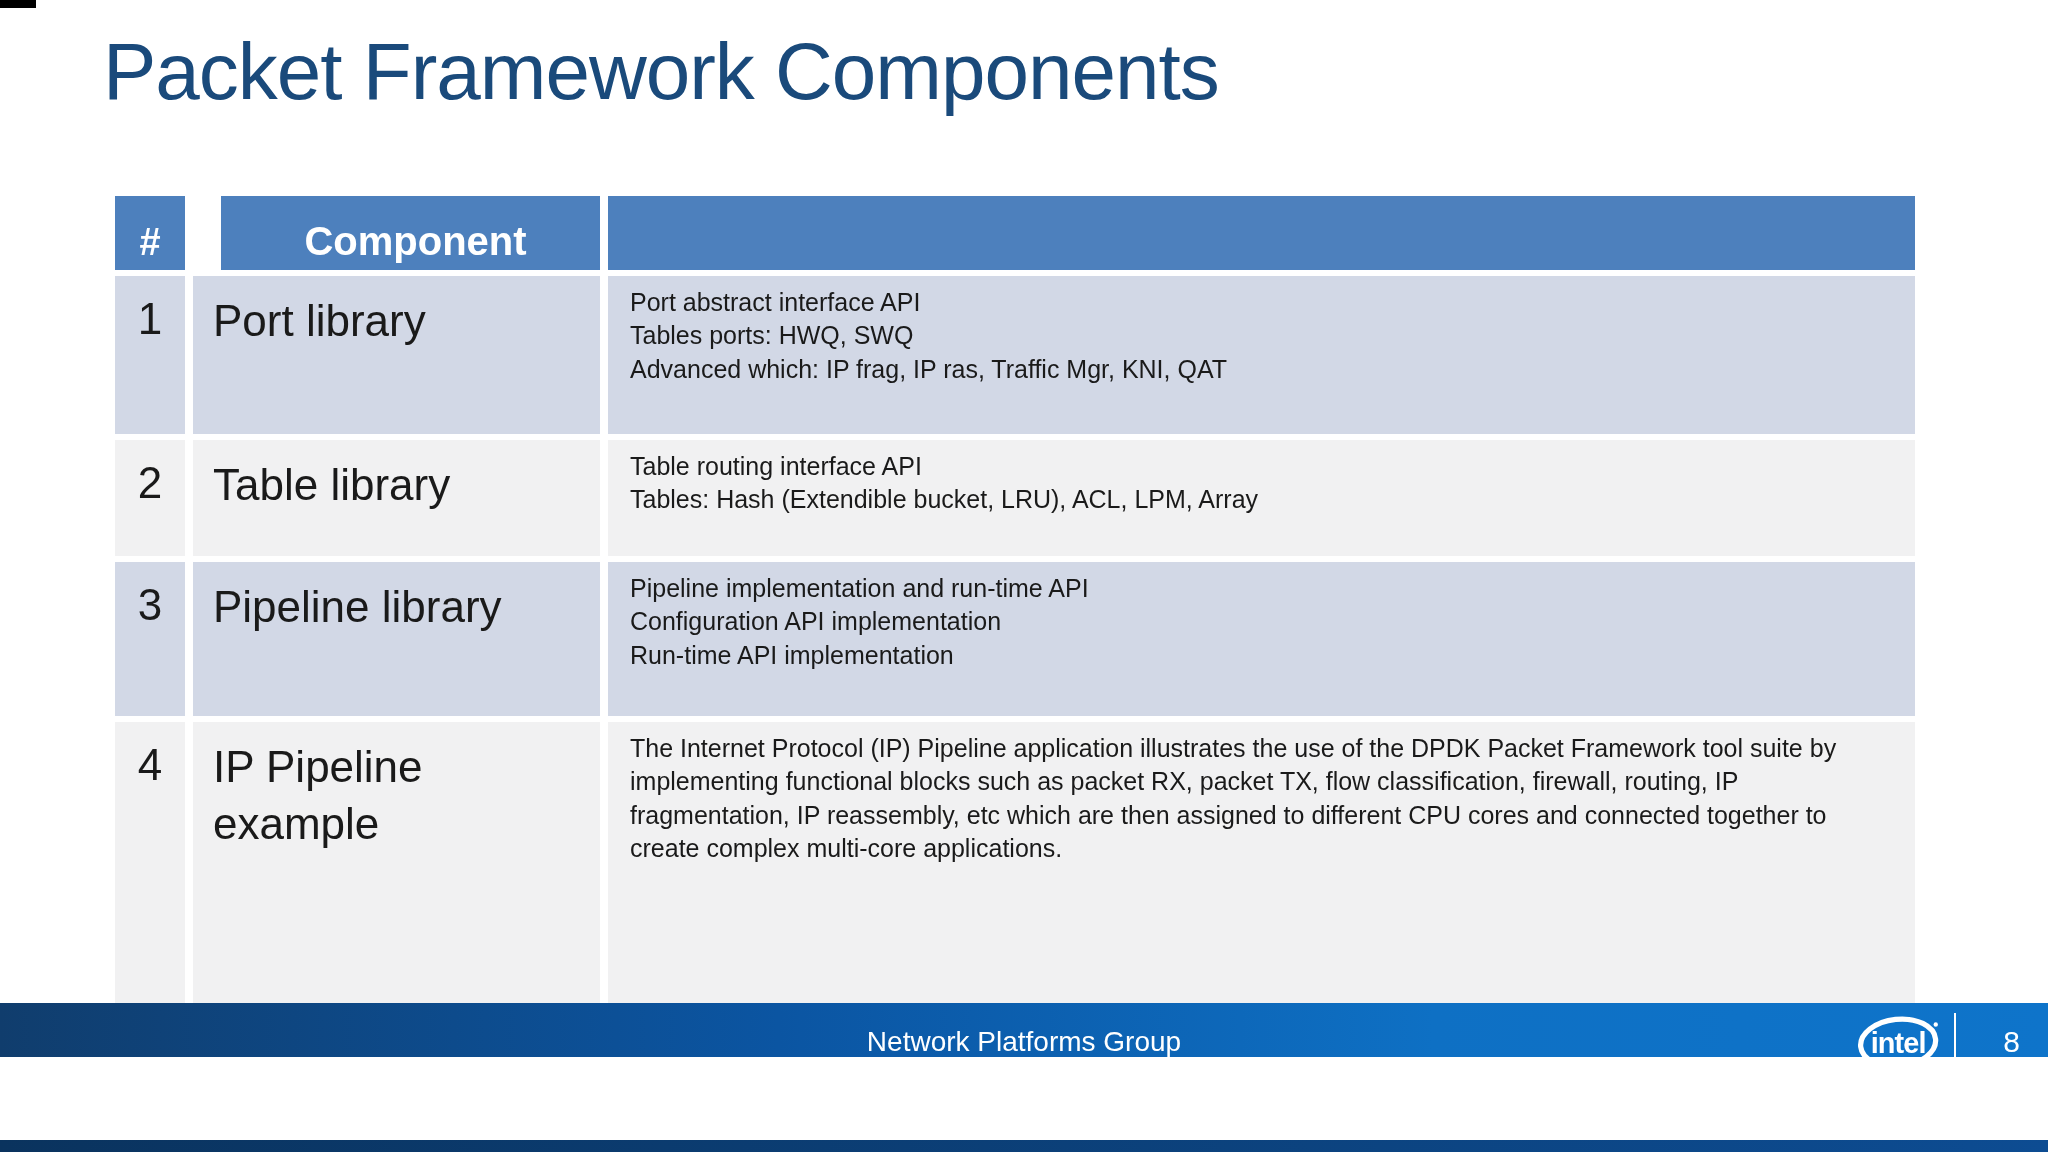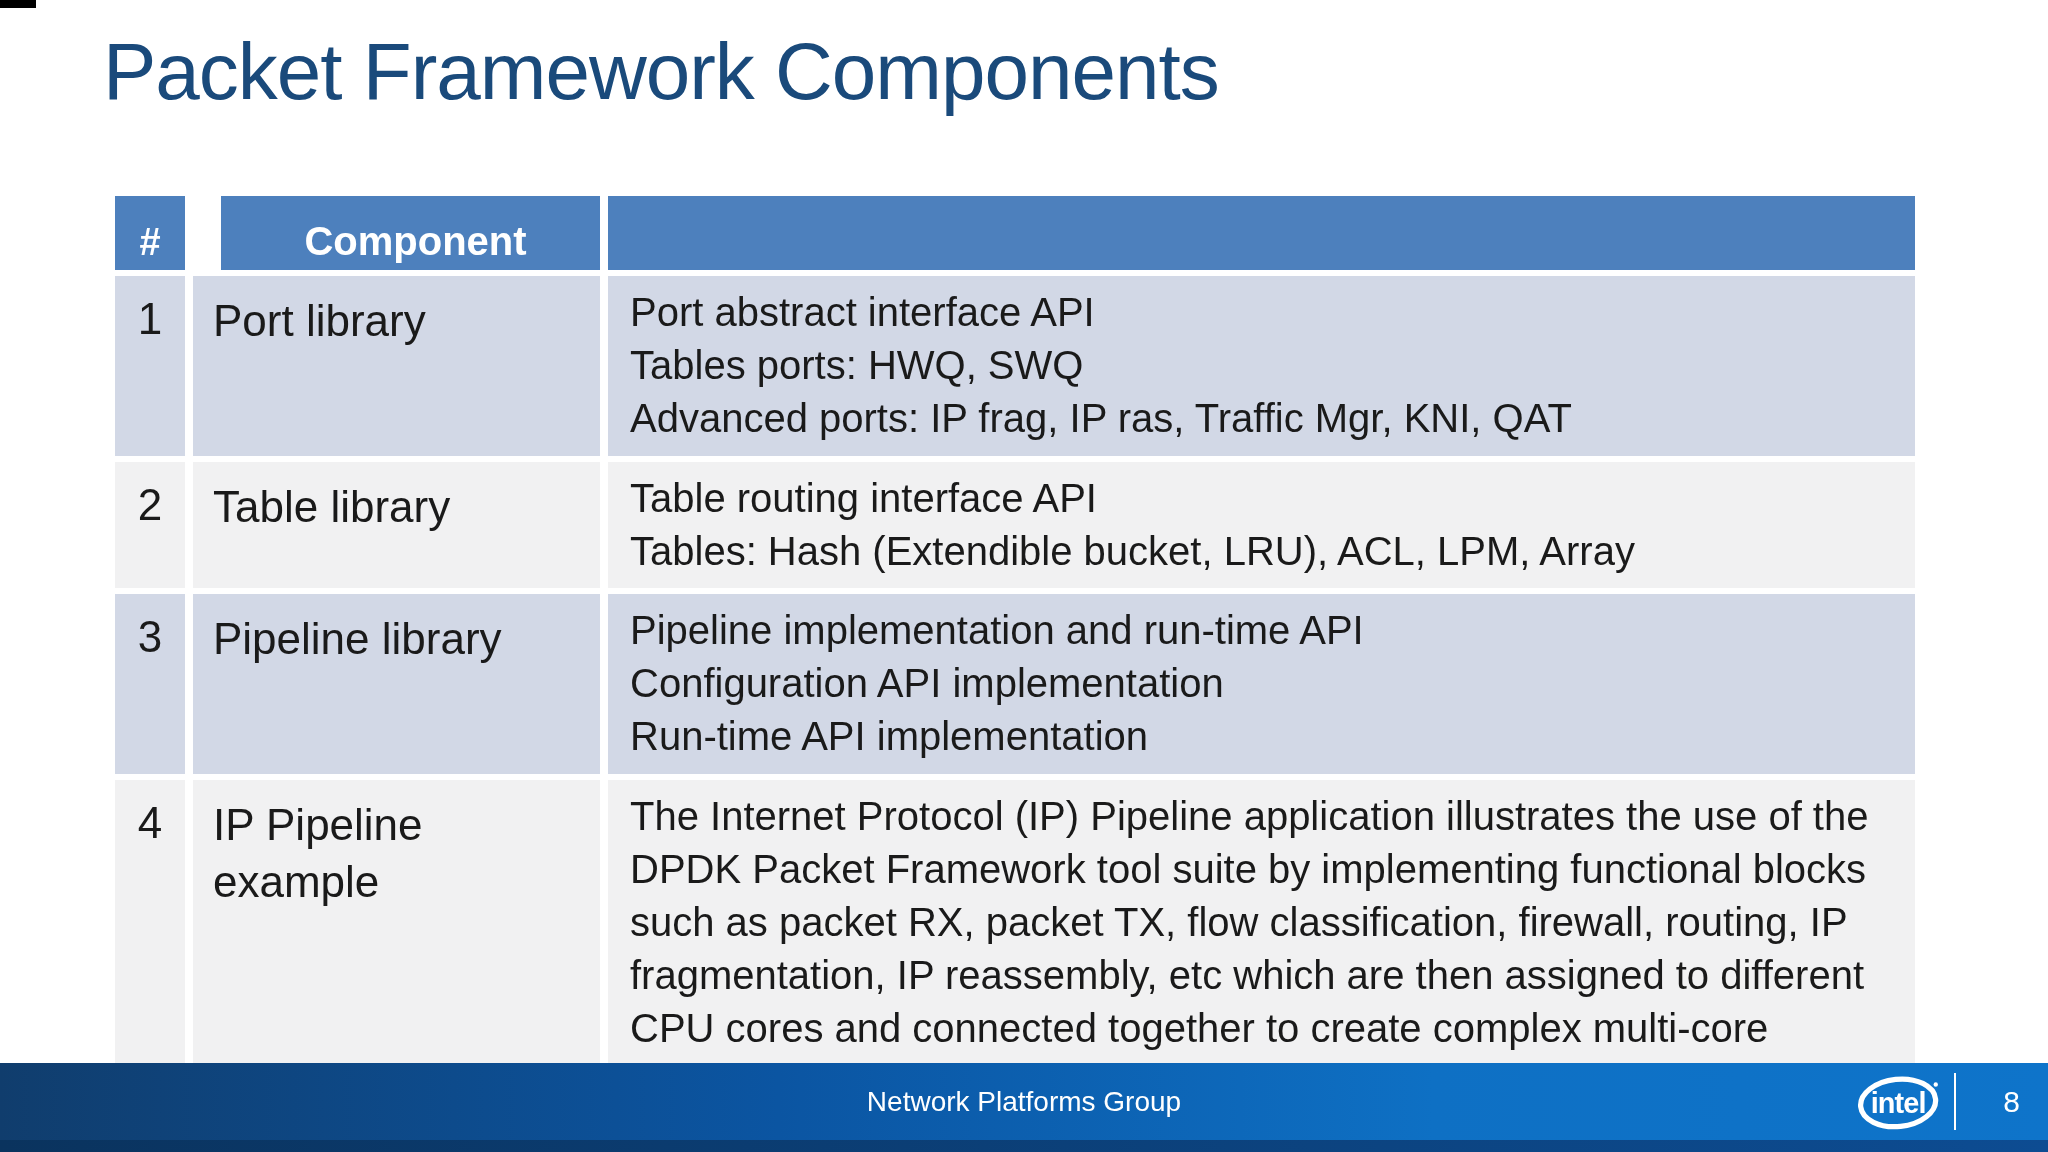--- a/index.html
+++ b/index.html
@@ -70,33 +70,33 @@
     padding-top: 18px;
     box-sizing: border-box;
   }
   .comp-cell {
     font-size: 44px;
     padding: 16px 10px 0 20px;
     box-sizing: border-box;
     line-height: 1.3;
   }
   .desc-cell {
-    font-size: 40px;
+    font-size: 25px;
     line-height: 1.33;
     padding: 10px 28px 10px 22px;
     box-sizing: border-box;
   }
   .desc-line { min-height: 1.33em; }
   
   .footer-bar {
     position: absolute;
     left: 0;
-    top: 1063px;
-    width: 2048px;
-    height: 83px;
+    top: 1003px;
+    width: 2048px;
+    height: 54px;
     background: linear-gradient(90deg, #103d6d 0%, #0b55a2 38%, #0e70c4 70%, #0e74ca 100%);
   }
   .footer-text {
     position: absolute;
     left: 50%;
     top: 0;
     transform: translateX(-50%);
     line-height: 77px;
     color: #ffffff;
     font-size: 28px;
@@ -149,21 +149,21 @@
       <div class="cell comp-cell">Component</div>
       <div class="cell desc-cell"></div>
     </div>
     <div id="table-body">
         <div class="trow odd r0">
           <div class="cell num-cell">1</div>
           <div class="cell comp-cell">Port library</div>
           <div class="cell desc-cell">
             <div class="desc-line">Port abstract interface API</div>
             <div class="desc-line">Tables ports: HWQ, SWQ</div>
-            <div class="desc-line">Advanced ports: IP frag, IP ras, Traffic Mgr, KNI, QAT</div>
+            <div class="desc-line">Advanced which: IP frag, IP ras, Traffic Mgr, KNI, QAT</div>
           </div>
         </div>
         <div class="trow even r1">
           <div class="cell num-cell">2</div>
           <div class="cell comp-cell">Table library</div>
           <div class="cell desc-cell">
             <div class="desc-line">Table routing interface API</div>
             <div class="desc-line">Tables: Hash (Extendible bucket, LRU), ACL, LPM, Array</div>
           </div>
         </div>

